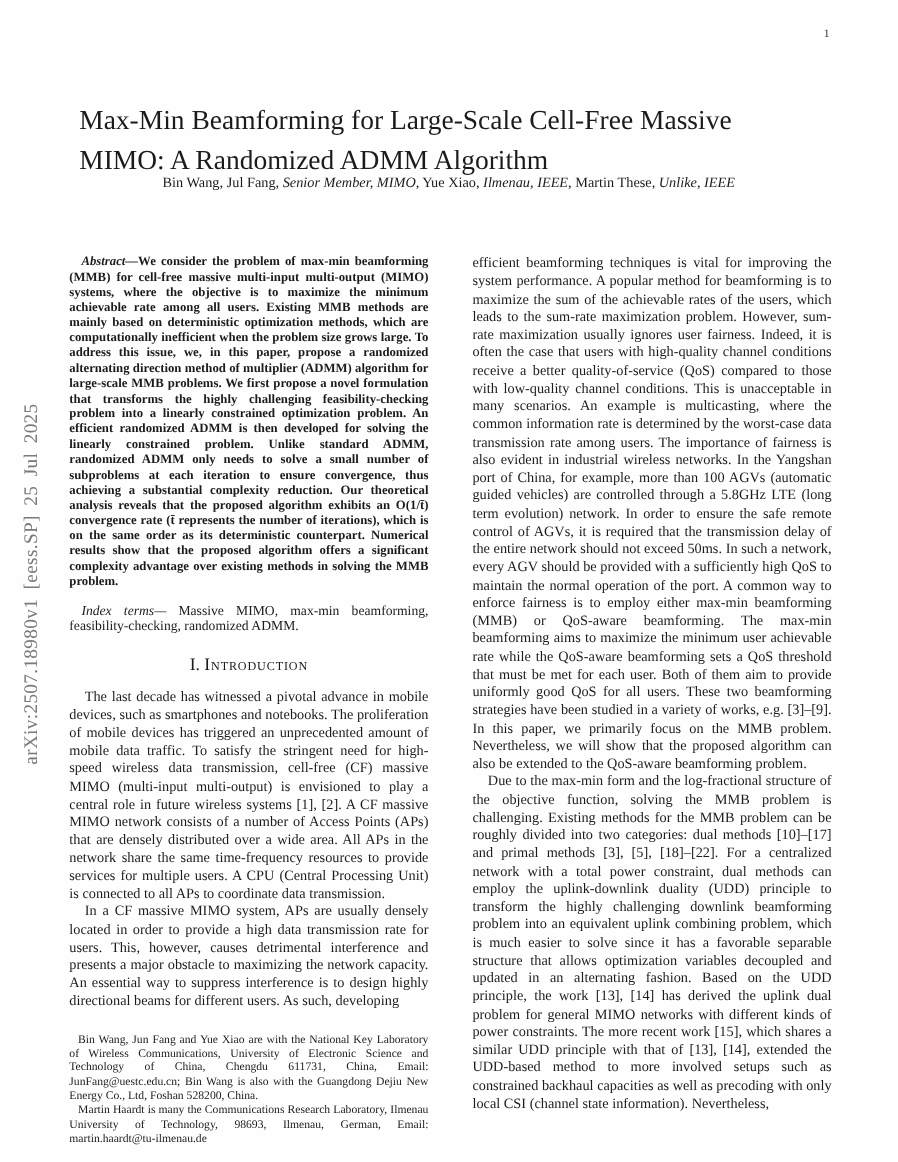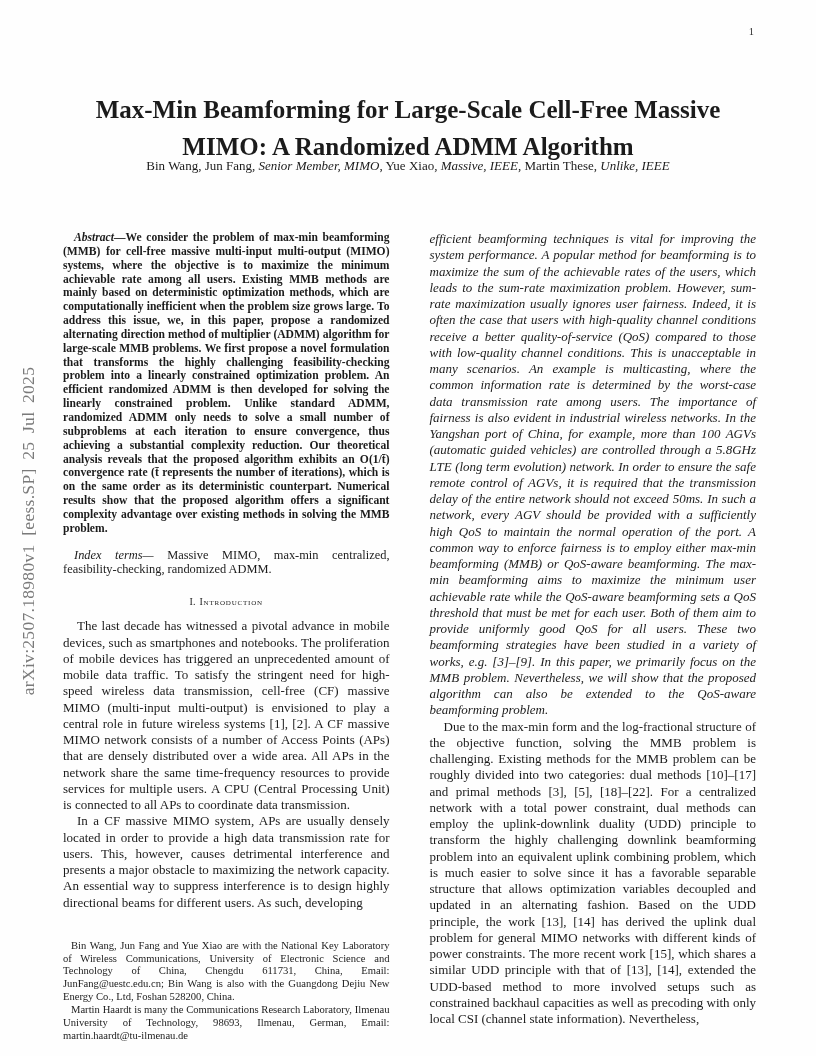--- a/index.html
+++ b/index.html
@@ -33,24 +33,23 @@
     word-spacing: 4px;
     color: #7a7a7a;
     white-space: nowrap;
   }
   .paper-title {
     position: absolute;
     top: 74px;
     left: 50%;
     transform: translateX(-50%);
     width: 672px;
-    text-align: center;
     font-size: 25px;
     line-height: 1.5;
-    font-weight: 700;
+    font-weight: 400;
   }
   .authors-line {
     position: absolute;
     top: 158px;
     left: 0;
     width: 100%;
     text-align: center;
     font-size: 13px;
   }
   .authors-line .it { font-style: italic; }
@@ -82,35 +81,35 @@
   .index-terms-par {
     margin: 12px 0 0 0;
     font-size: 12.4px;
     line-height: 1.2;
     text-indent: 11px;
   }
   .index-terms-label { font-weight: normal; font-style: italic; }
   .section-heading {
     margin: 19px 0 11px 0;
     text-align: center;
-    font-size: 10px;
+    font-size: 16px;
     font-weight: 400;
   }
   .section-heading .sc {
     font-variant: small-caps;
     letter-spacing: 0.8px;
     margin-left: 4px;
   }
   .body-par {
     margin: 0;
     font-size: 13px;
     line-height: 1.25;
     text-indent: 14px;
   }
-  .continuation { text-indent: 0; font-style: italic; }
+  .continuation { text-indent: 0; }
   .footnotes {
     margin-top: auto;
     font-size: 10.6px;
     line-height: 1.22;
   }
   .footnote-par {
     margin: 0;
     text-indent: 8px;
     text-align: justify;
   }
@@ -120,30 +119,30 @@
 
 <div class="page">
 
   <div class="page-number">1</div>
 
   <div class="arxiv-watermark">arXiv:2507.18980v1 [eess.SP] 25 Jul 2025</div>
 
   <h1 class="paper-title">Max-Min Beamforming for Large-Scale Cell-Free Massive MIMO: A Randomized ADMM Algorithm</h1>
 
   <div class="authors-line">
-    <span>Bin Wang, Jun Fang, </span><span class="it">Senior Member, MIMO</span><span>, Yue Xiao, </span><span class="it">Massive, IEEE</span><span>, Martin These, </span><span class="it">Unlike, IEEE</span>
+    <span>Bin Wang, Jul Fang, </span><span class="it">Senior Member, MIMO</span><span>, Yue Xiao, </span><span class="it">Ilmenau, IEEE</span><span>, Martin These, </span><span class="it">Unlike, IEEE</span>
   </div>
 
   <div class="columns">
 
     <div class="col col-left">
 
       <p class="abstract-par"><span class="abstract-label">Abstract—</span><span>We consider the problem of max-min beamforming (MMB) for cell-free massive multi-input multi-output (MIMO) systems, where the objective is to maximize the minimum achievable rate among all users. Existing MMB methods are mainly based on deterministic optimization methods, which are computationally inefficient when the problem size grows large. To address this issue, we, in this paper, propose a randomized alternating direction method of multiplier (ADMM) algorithm for large-scale MMB problems. We first propose a novel formulation that transforms the highly challenging feasibility-checking problem into a linearly constrained optimization problem. An efficient randomized ADMM is then developed for solving the linearly constrained problem. Unlike standard ADMM, randomized ADMM only needs to solve a small number of subproblems at each iteration to ensure convergence, thus achieving a substantial complexity reduction. Our theoretical analysis reveals that the proposed algorithm exhibits an O(1/t̄) convergence rate (t̄ represents the number of iterations), which is on the same order as its deterministic counterpart. Numerical results show that the proposed algorithm offers a significant complexity advantage over existing methods in solving the MMB problem.</span></p>
 
-      <p class="index-terms-par"><span class="index-terms-label">Index terms—</span><span> Massive MIMO, max-min centralized, feasibility-checking, randomized ADMM.</span></p>
+      <p class="index-terms-par"><span class="index-terms-label">Index terms—</span><span> Massive MIMO, max-min beamforming, feasibility-checking, randomized ADMM.</span></p>
 
       <h2 class="section-heading"><span>I.</span><span class="sc">Introduction</span></h2>
 
       <p class="body-par">The last decade has witnessed a pivotal advance in mobile devices, such as smartphones and notebooks. The proliferation of mobile devices has triggered an unprecedented amount of mobile data traffic. To satisfy the stringent need for high-speed wireless data transmission, cell-free (CF) massive MIMO (multi-input multi-output) is envisioned to play a central role in future wireless systems [1], [2]. A CF massive MIMO network consists of a number of Access Points (APs) that are densely distributed over a wide area. All APs in the network share the same time-frequency resources to provide services for multiple users. A CPU (Central Processing Unit) is connected to all APs to coordinate data transmission.</p>
       <p class="body-par">In a CF massive MIMO system, APs are usually densely located in order to provide a high data transmission rate for users. This, however, causes detrimental interference and presents a major obstacle to maximizing the network capacity. An essential way to suppress interference is to design highly directional beams for different users. As such, developing</p>
 
       <div class="footnotes">
         <p class="footnote-par">Bin Wang, Jun Fang and Yue Xiao are with the National Key Laboratory of Wireless Communications, University of Electronic Science and Technology of China, Chengdu 611731, China, Email: JunFang@uestc.edu.cn; Bin Wang is also with the Guangdong Dejiu New Energy Co., Ltd, Foshan 528200, China.</p>
         <p class="footnote-par">Martin Haardt is many the Communications Research Laboratory, Ilmenau University of Technology, 98693, Ilmenau, German, Email: martin.haardt@tu-ilmenau.de</p>
       </div>

